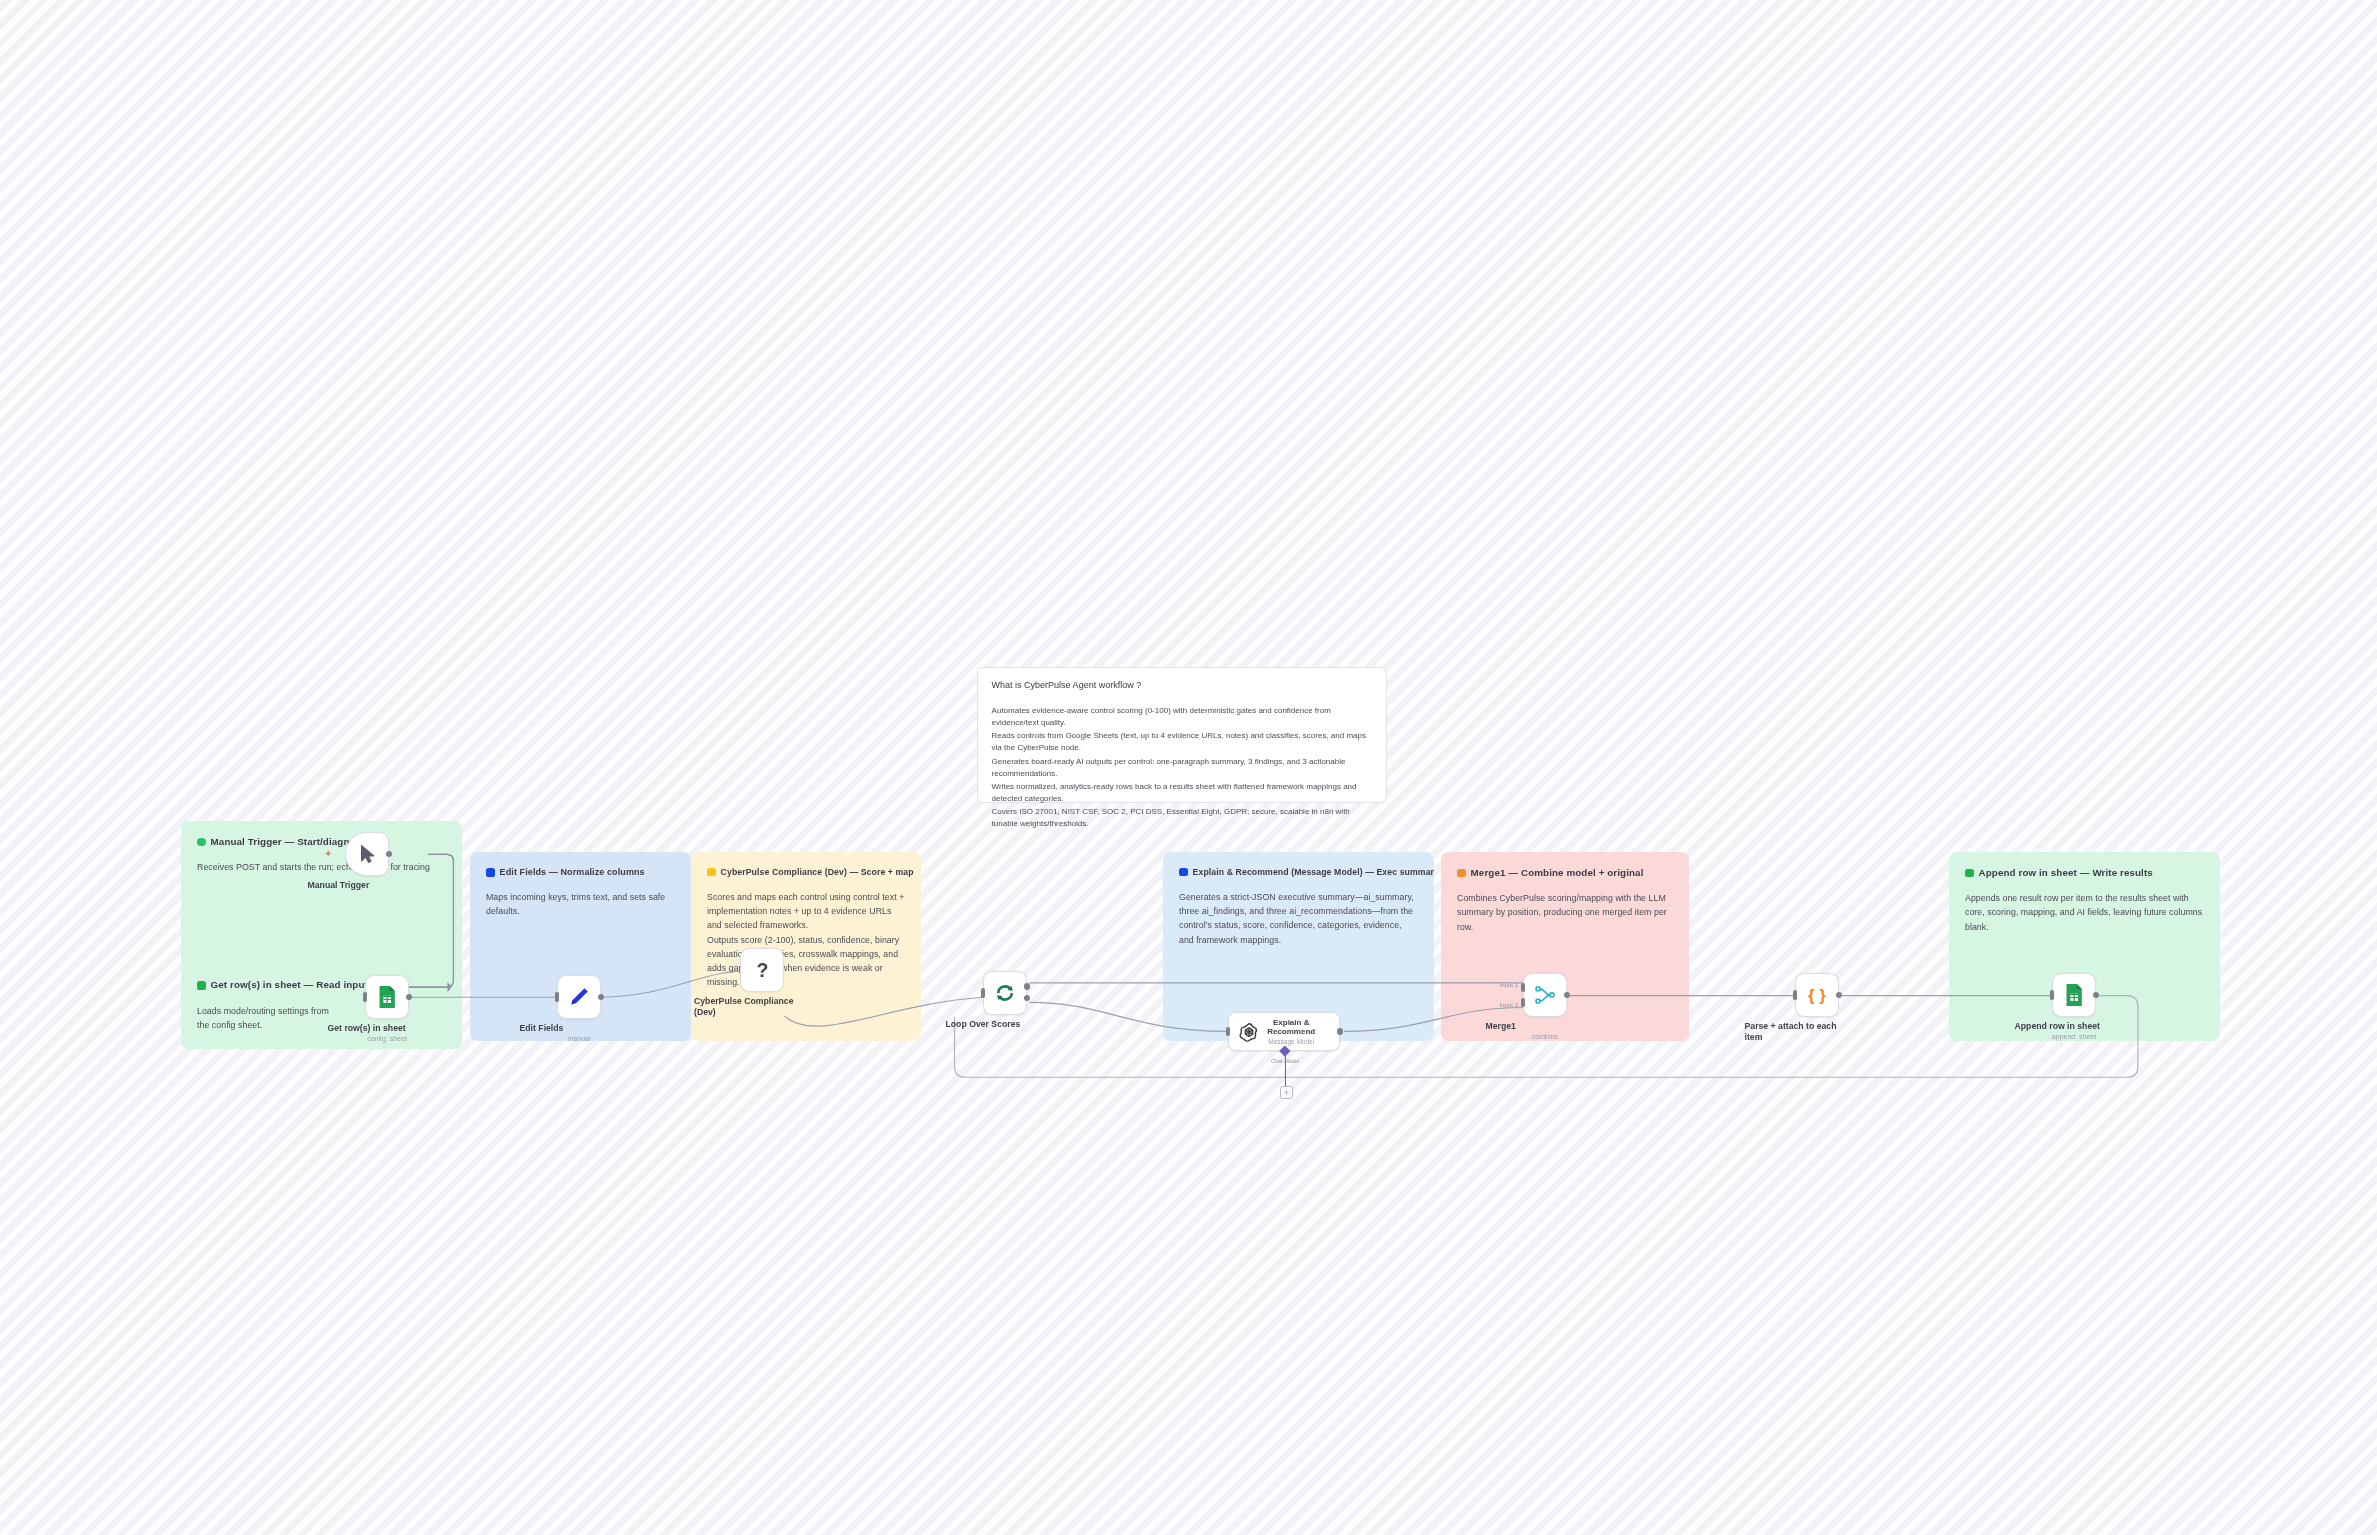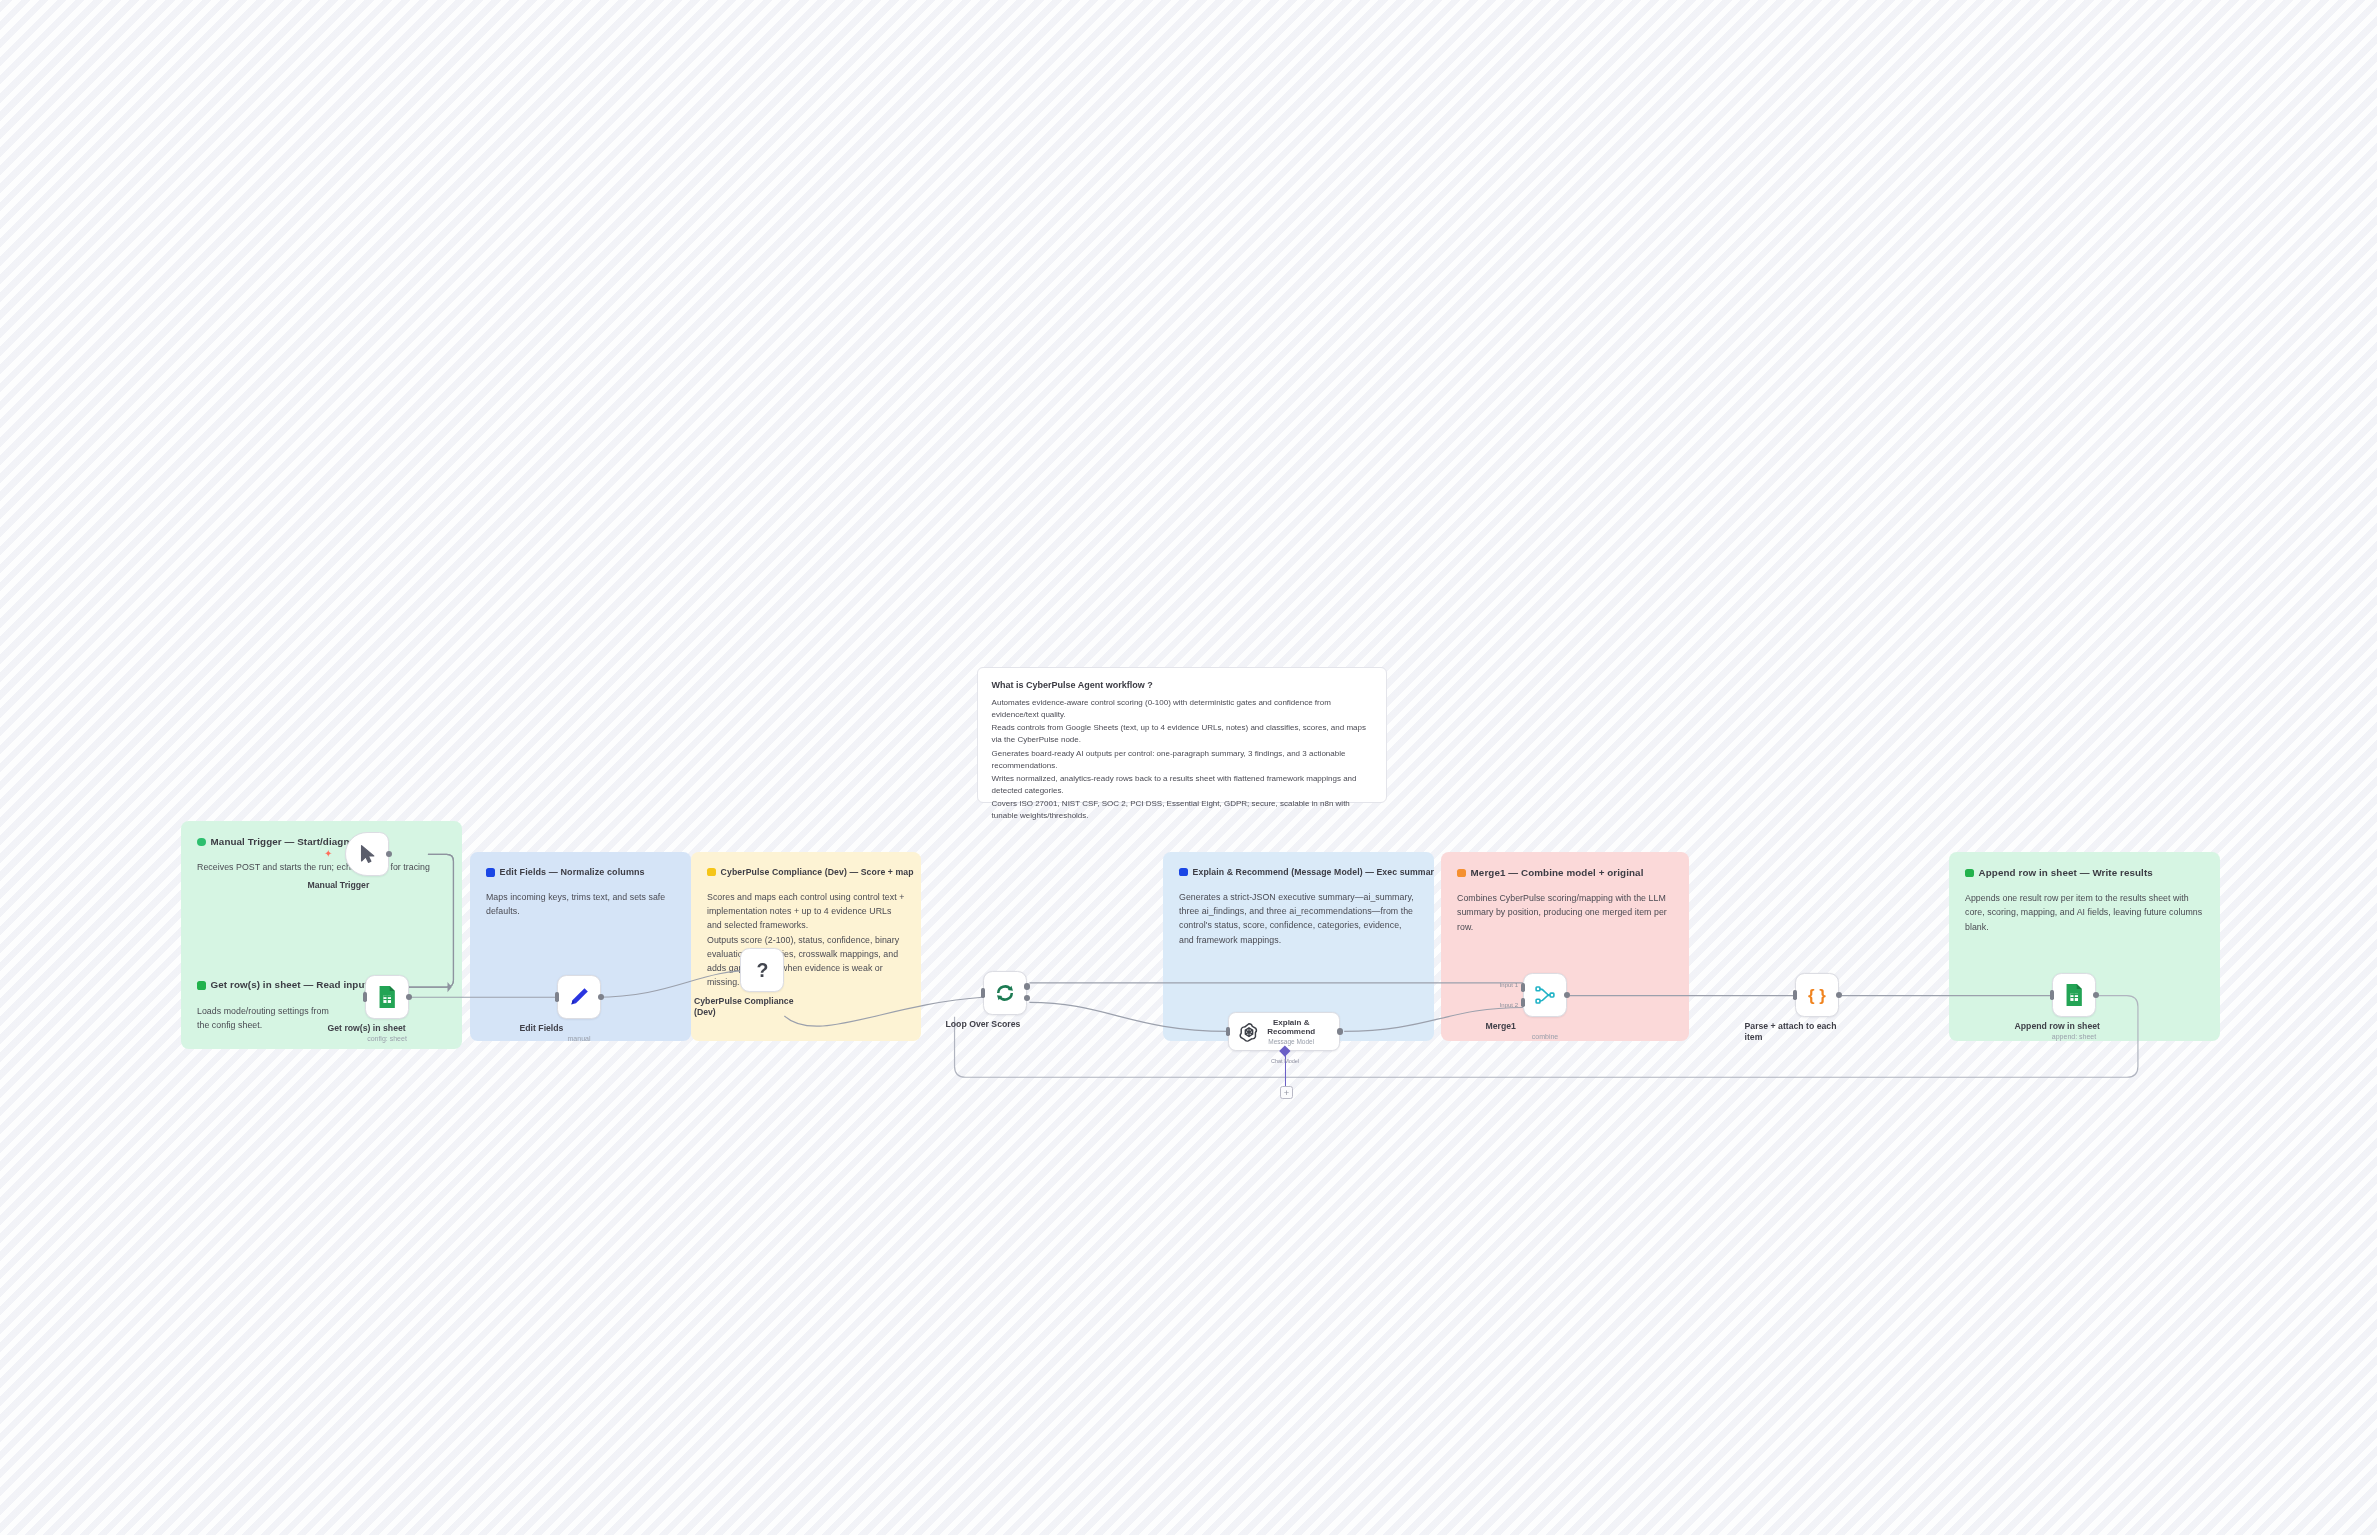--- a/index.html
+++ b/index.html
@@ -66,23 +66,23 @@
     top: 667px;
     width: 410px;
     height: 136px;
     background: #ffffff;
     border: 0.9px solid #e3e4ea;
     border-radius: 6px;
     padding: 12px 13.6px;
   }
   #info-panel .info-title {
     font-size: 9px;
-    font-weight: 700;
+    font-weight: 400;
     color: #3b3b43;
-    margin-bottom: 7px;
+    margin-bottom: 15px;
   }
   #info-panel .info-line {
     font-size: 8px;
     line-height: 1.48;
     color: #4c4c55;
     margin-bottom: 1.7px;
   }
 
   
   .node {

